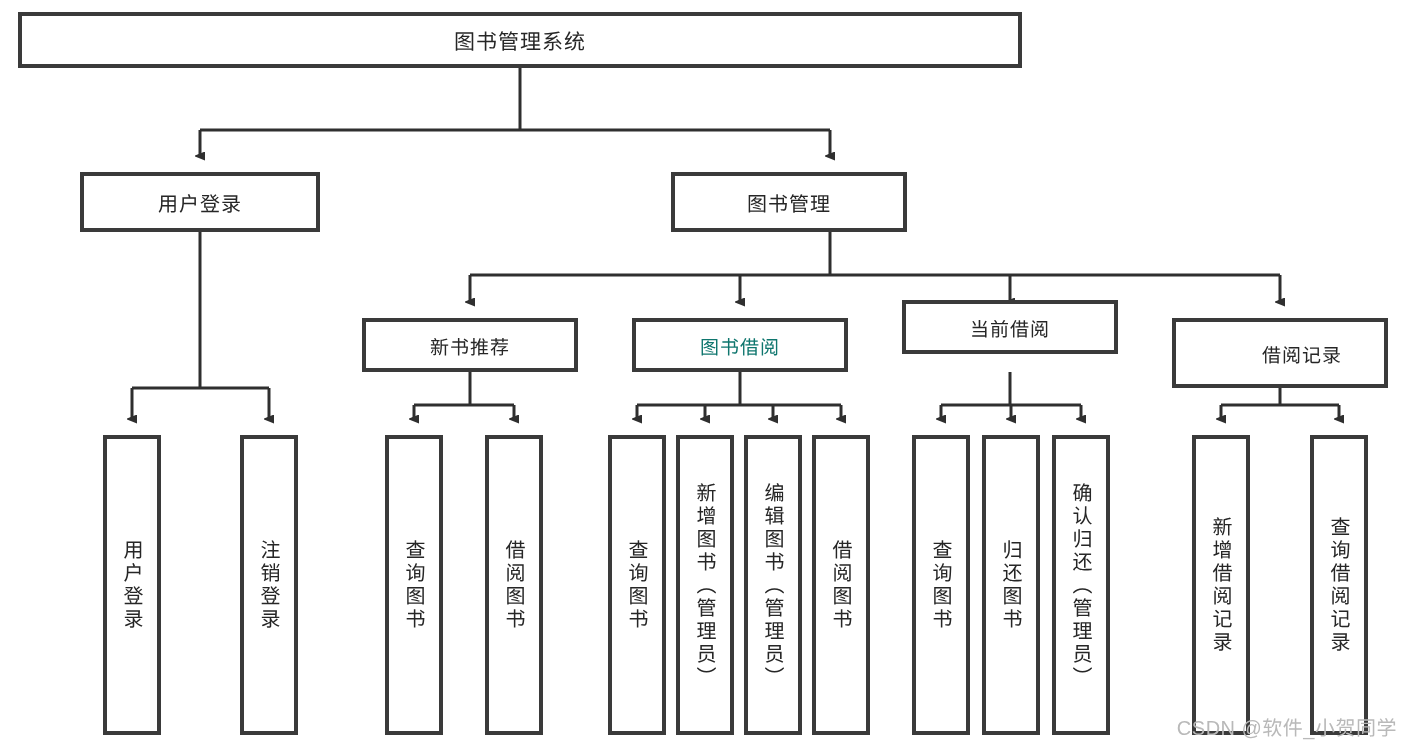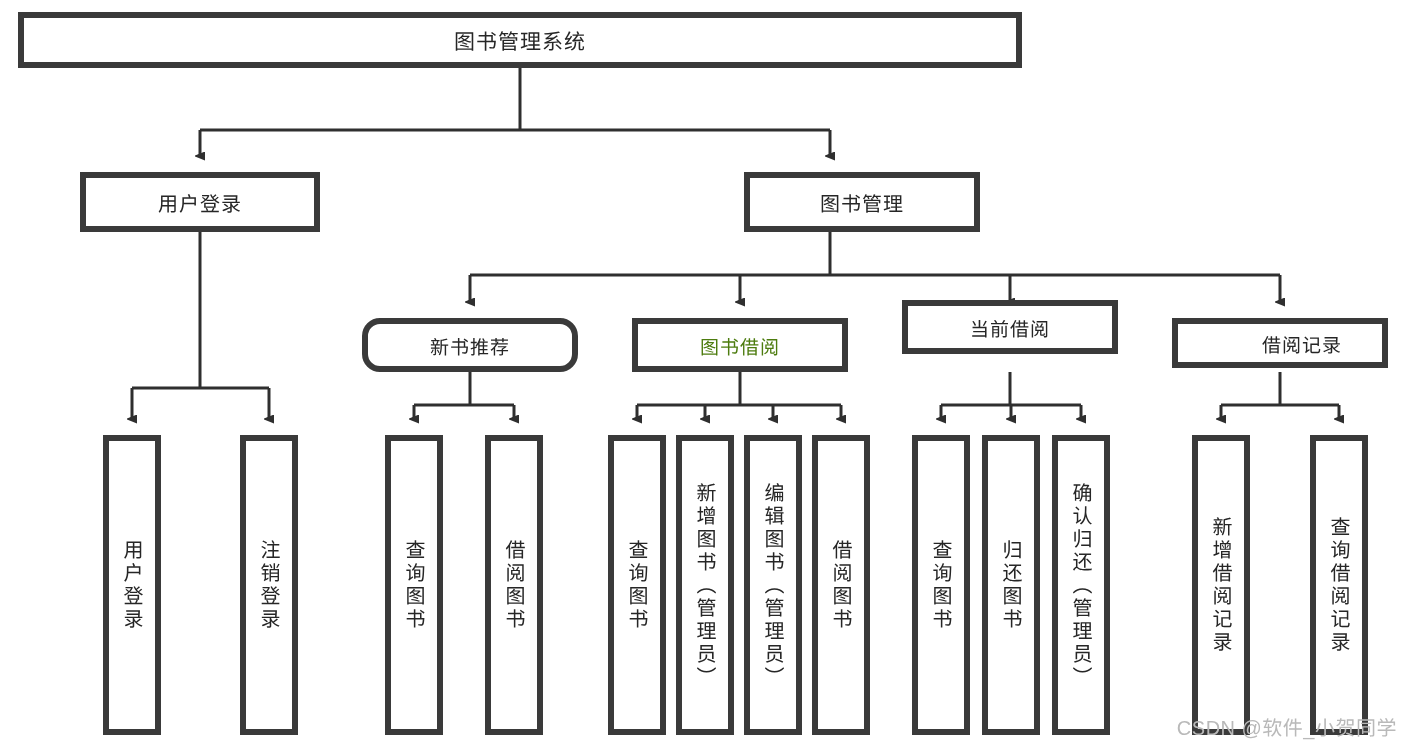--- a/index.html
+++ b/index.html
@@ -23,21 +23,21 @@
     left: 0;
     top: 0;
     width: 1405px;
     height: 747px;
     pointer-events: none;
   }
   .node {
     position: absolute;
     box-sizing: border-box;
     background: #ffffff;
-    border: 6px solid #22c55e;
+    border: 4px solid #22c55e;
     display: flex;
     align-items: center;
     justify-content: center;
     color: #262626;
     z-index: 2;
   }
   .node.root {
     font-size: 21px;
   }
   .node.level1 {
@@ -130,34 +130,34 @@
     </g>
   </svg>
 
   <div class="node root" style="left: 18px; top: 12px; width: 1004px; height: 56px; border-color: rgb(58, 58, 58); color: rgb(38, 38, 38);">
     <span class="htext">图书管理系统</span>
   </div>
 
   <div class="node level1" style="left: 80px; top: 172px; width: 240px; height: 60px; border-color: rgb(58, 58, 58); color: rgb(38, 38, 38);">
     <span class="htext">用户登录</span>
   </div>
-  <div class="node level1" style="left: 744px; top: 172px; width: 236px; height: 60px; border-color: rgb(58, 58, 58); color: rgb(38, 38, 38);">
+  <div class="node level1" style="left: 671px; top: 172px; width: 236px; height: 60px; border-color: rgb(58, 58, 58); color: rgb(38, 38, 38);">
     <span class="htext">图书管理</span>
   </div>
 
-  <div class="node level2" style="left: 362px; top: 318px; width: 216px; height: 54px; border-color: rgb(58, 58, 58); color: rgb(38, 38, 38); border-radius: 18px;">
+  <div class="node level2" style="left: 362px; top: 318px; width: 216px; height: 54px; border-color: rgb(58, 58, 58); color: rgb(38, 38, 38);">
     <span class="htext">新书推荐</span>
   </div>
-  <div class="node level2" style="left: 632px; top: 318px; width: 216px; height: 54px; border-color: rgb(58, 58, 58); color: #4d7c0f;">
+  <div class="node level2" style="left: 632px; top: 318px; width: 216px; height: 54px; border-color: rgb(58, 58, 58); color: #0f766e;">
     <span class="htext">图书借阅</span>
   </div>
   <div class="node level2" style="left: 902px; top: 300px; width: 216px; height: 54px; border-color: rgb(58, 58, 58); color: rgb(38, 38, 38);">
     <span class="htext">当前借阅</span>
   </div>
-  <div class="node level2" style="left: 1172px; top: 318px; width: 216px; height: 50px; border-color: rgb(58, 58, 58); color: rgb(38, 38, 38); padding-left: 44px;">
+  <div class="node level2" style="left: 1172px; top: 318px; width: 216px; height: 70px; border-color: rgb(58, 58, 58); color: rgb(38, 38, 38); padding-left: 44px;">
     <span class="htext">借阅记录</span>
   </div>
 
   <div class="node leaf" style="left: 103px; top: 435px; width: 58px; height: 300px; border-color: rgb(58, 58, 58); color: rgb(38, 38, 38);">
     <span class="vtext">用户登录</span>
   </div>
   <div class="node leaf" style="left: 240px; top: 435px; width: 58px; height: 300px; border-color: rgb(58, 58, 58); color: rgb(38, 38, 38);">
     <span class="vtext">注销登录</span>
   </div>
   <div class="node leaf" style="left: 385px; top: 435px; width: 58px; height: 300px; border-color: rgb(58, 58, 58); color: rgb(38, 38, 38);">

